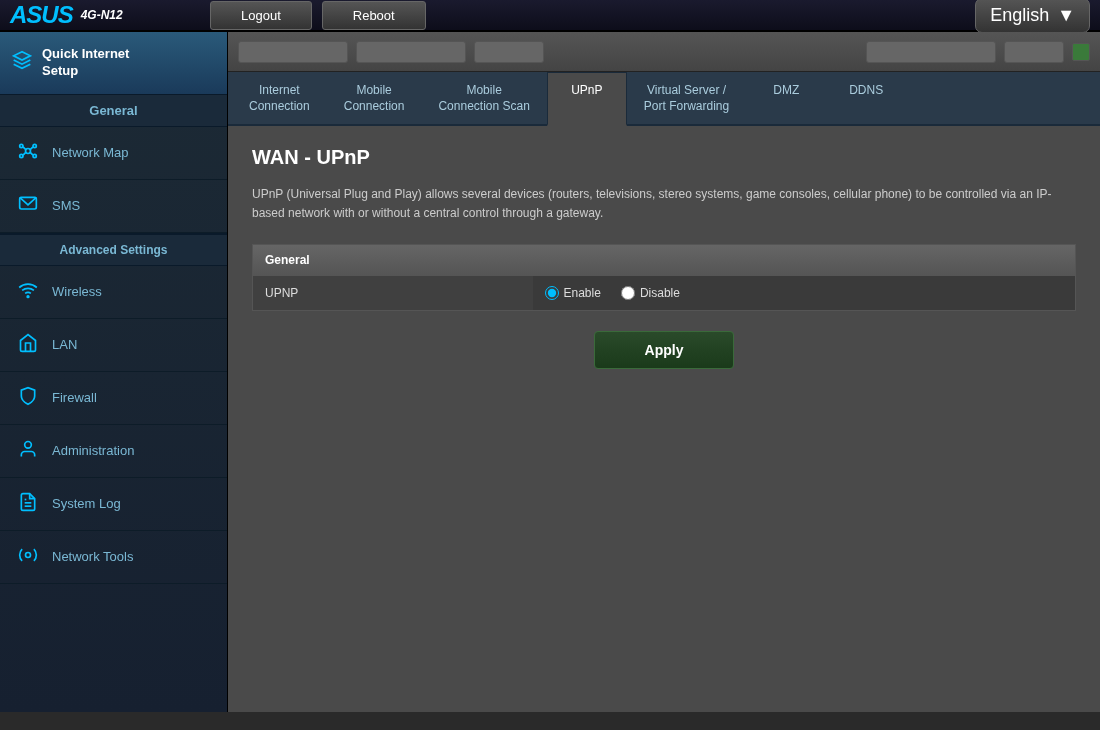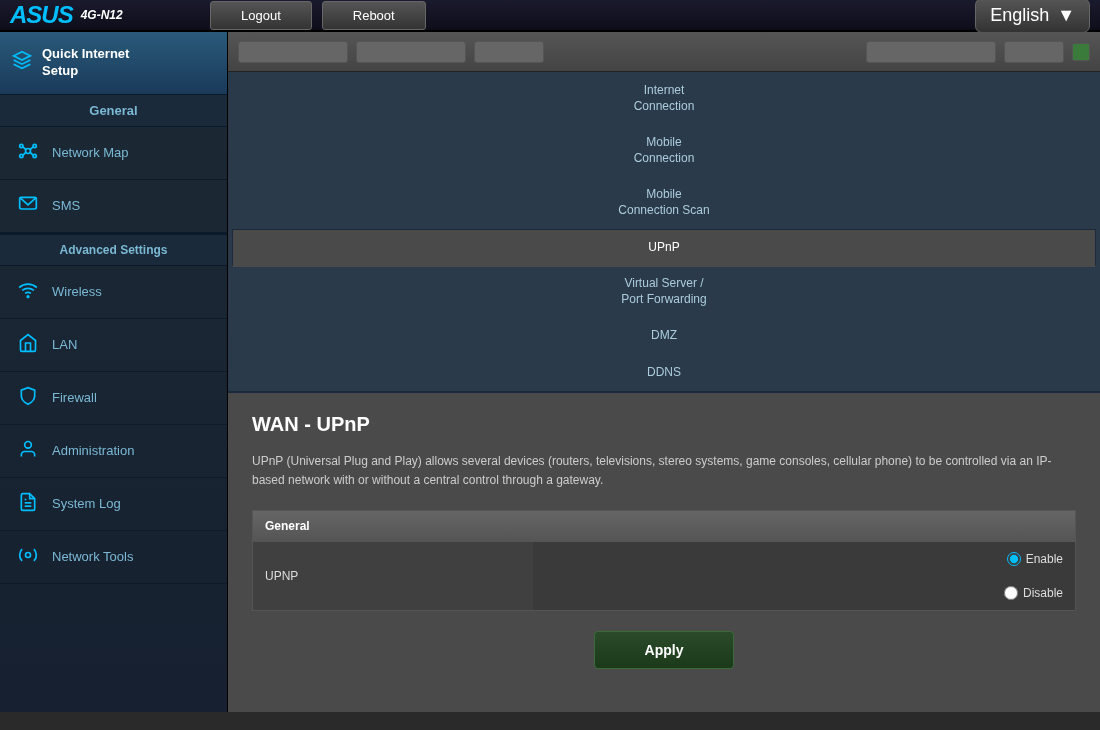--- a/index.html
+++ b/index.html
@@ -189,21 +189,20 @@
       border-radius: 2px;
     }
 
     
     .tabs {
       display: flex;
       background: #2a3a4a;
       border-bottom: 2px solid #1a2a3a;
       padding: 0 4px;
       flex-wrap: wrap;
-      flex-direction: column;
     }
     .tab {
       padding: 10px 16px;
       color: #aaccdd;
       font-size: 12px;
       cursor: pointer;
       border: 1px solid transparent;
       border-bottom: none;
       text-align: center;
       line-height: 1.3;
@@ -267,23 +266,22 @@
       width: 280px;
       color: #ddd;
     }
     .table-cell.value {
       background: #3a3a3a;
     }
 
     
     .radio-group {
       display: flex;
-      align-items: flex-end;
+      align-items: flex-start;
       gap: 20px;
-      flex-direction: column;
     }
     .radio-option {
       display: flex;
       align-items: center;
       gap: 5px;
       cursor: pointer;
       color: #ddd;
       font-size: 12px;
     }
     .radio-input {

